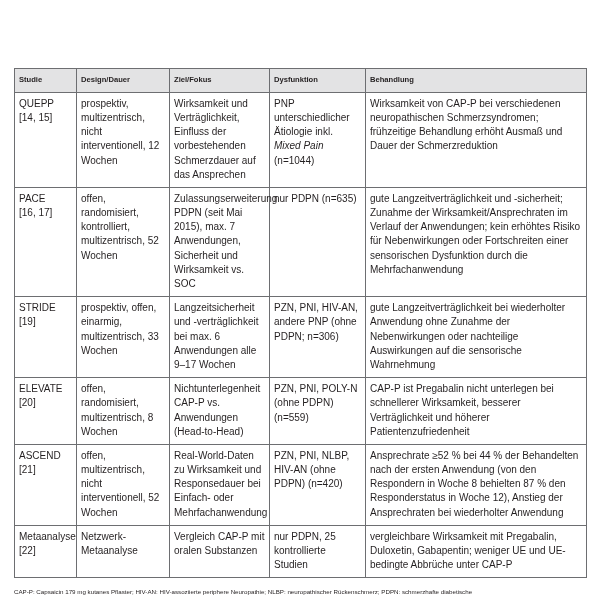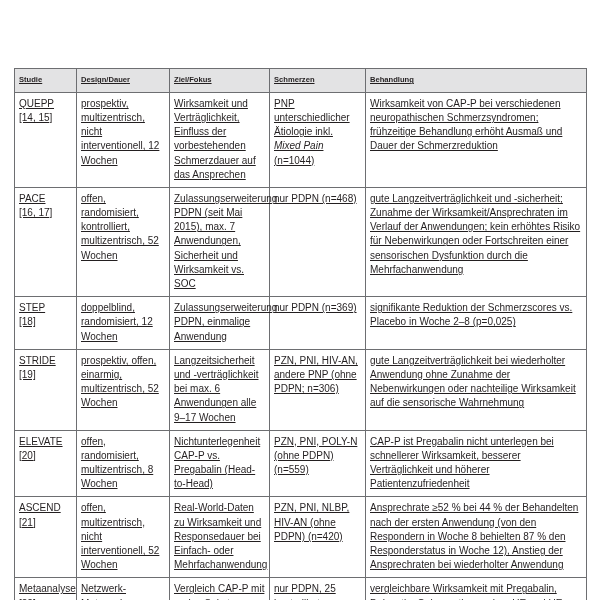--- a/index.html
+++ b/index.html
@@ -13,21 +13,20 @@
     font-family: "Liberation Sans", sans-serif;
     color: #231f20;
     overflow: hidden;
   }
   .page {
     position: relative;
     width: 600px;
     height: 600px;
     box-sizing: border-box;
     padding: 68px 14px 0 14px;
-    text-decoration: underline;
   }
   table.studies {
     width: 572px;
     border-collapse: collapse;
     table-layout: fixed;
   }
   table.studies th,
   table.studies td {
     border: 1px solid #6d6e71;
     vertical-align: top;
@@ -76,57 +75,50 @@
       <col class="col-design">
       <col class="col-ziel">
       <col class="col-pop">
       <col class="col-erg">
     </colgroup>
     <thead>
       <tr>
         <th>Studie</th>
         <th>Design/Dauer</th>
         <th>Ziel/Fokus</th>
-        <th>Schmerzen</th>
+        <th>Dysfunktion</th>
         <th>Behandlung</th>
       </tr>
     </thead>
     <tbody id="table-body">
         <tr>
           <td class="cell-studie">QUEPP<br>[14, 15]</td>
           <td>prospektiv, multizentrisch, nicht interventionell, 12 Wochen</td>
           <td>Wirksamkeit und Verträglichkeit, Einfluss der vorbestehenden Schmerzdauer auf das Ansprechen</td>
           <td><span>PNP unterschiedlicher Ätiologie inkl. </span><span class="italic">Mixed Pain</span><span> (n=1044)</span></td>
           <td>Wirksamkeit von CAP-P bei verschiedenen neuropathischen Schmerzsyndromen; frühzeitige Behandlung erhöht Ausmaß und Dauer der Schmerzreduktion</td>
         </tr>
         <tr>
           <td class="cell-studie">PACE<br>[16, 17]</td>
           <td>offen, randomisiert, kontrolliert, multizentrisch, 52 Wochen</td>
           <td>Zulassungserweiterung PDPN (seit Mai 2015), max. 7 Anwendungen, Sicherheit und Wirksamkeit vs. SOC</td>
-          <td><span>nur PDPN (n=468)</span></td>
+          <td><span>nur PDPN (n=635)</span></td>
           <td>gute Langzeitverträglichkeit und -sicherheit; Zunahme der Wirksamkeit/Ansprechraten im Verlauf der Anwendungen; kein erhöhtes Risiko für Nebenwirkungen oder Fortschreiten einer sensorischen Dysfunktion durch die Mehrfachanwendung</td>
         </tr>
         <tr>
-          <td class="cell-studie">STEP<br>[18]</td>
-          <td>doppelblind, randomisiert, 12 Wochen</td>
-          <td>Zulassungserweiterung PDPN, einmalige Anwendung</td>
-          <td><span>nur PDPN (n=369)</span></td>
-          <td>signifikante Reduktion der Schmerzscores vs. Placebo in Woche 2–8 (p=0,025)</td>
-        </tr>
-        <tr>
           <td class="cell-studie">STRIDE<br>[19]</td>
-          <td>prospektiv, offen, einarmig, multizentrisch, 52 Wochen</td>
+          <td>prospektiv, offen, einarmig, multizentrisch, 33 Wochen</td>
           <td>Langzeitsicherheit und -verträglichkeit bei max. 6 Anwendungen alle 9–17 Wochen</td>
           <td><span>PZN, PNI, HIV-AN, andere PNP (ohne PDPN; n=306)</span></td>
-          <td>gute Langzeitverträglichkeit bei wiederholter Anwendung ohne Zunahme der Nebenwirkungen oder nachteilige Wirksamkeit auf die sensorische Wahrnehmung</td>
+          <td>gute Langzeitverträglichkeit bei wiederholter Anwendung ohne Zunahme der Nebenwirkungen oder nachteilige Auswirkungen auf die sensorische Wahrnehmung</td>
         </tr>
         <tr>
           <td class="cell-studie">ELEVATE<br>[20]</td>
           <td>offen, randomisiert, multizentrisch, 8 Wochen</td>
-          <td>Nichtunterlegenheit CAP-P vs. Pregabalin (Head-to-Head)</td>
+          <td>Nichtunterlegenheit CAP-P vs. Anwendungen (Head-to-Head)</td>
           <td><span>PZN, PNI, POLY-N (ohne PDPN) (n=559)</span></td>
           <td>CAP-P ist Pregabalin nicht unterlegen bei schnellerer Wirksamkeit, besserer Verträglichkeit und höherer Patientenzufriedenheit</td>
         </tr>
         <tr>
           <td class="cell-studie">ASCEND<br>[21]</td>
           <td>offen, multizentrisch, nicht interventionell, 52 Wochen</td>
           <td>Real-World-Daten zu Wirksamkeit und Responsedauer bei Einfach- oder Mehrfachanwendung</td>
           <td><span>PZN, PNI, NLBP, HIV-AN (ohne PDPN) (n=420)</span></td>
           <td>Ansprechrate ≥52 % bei 44 % der Behandelten nach der ersten Anwendung (von den Respondern in Woche 8 behielten 87 % den Responderstatus in Woche 12), Anstieg der Ansprechraten bei wiederholter Anwendung</td>
         </tr>

